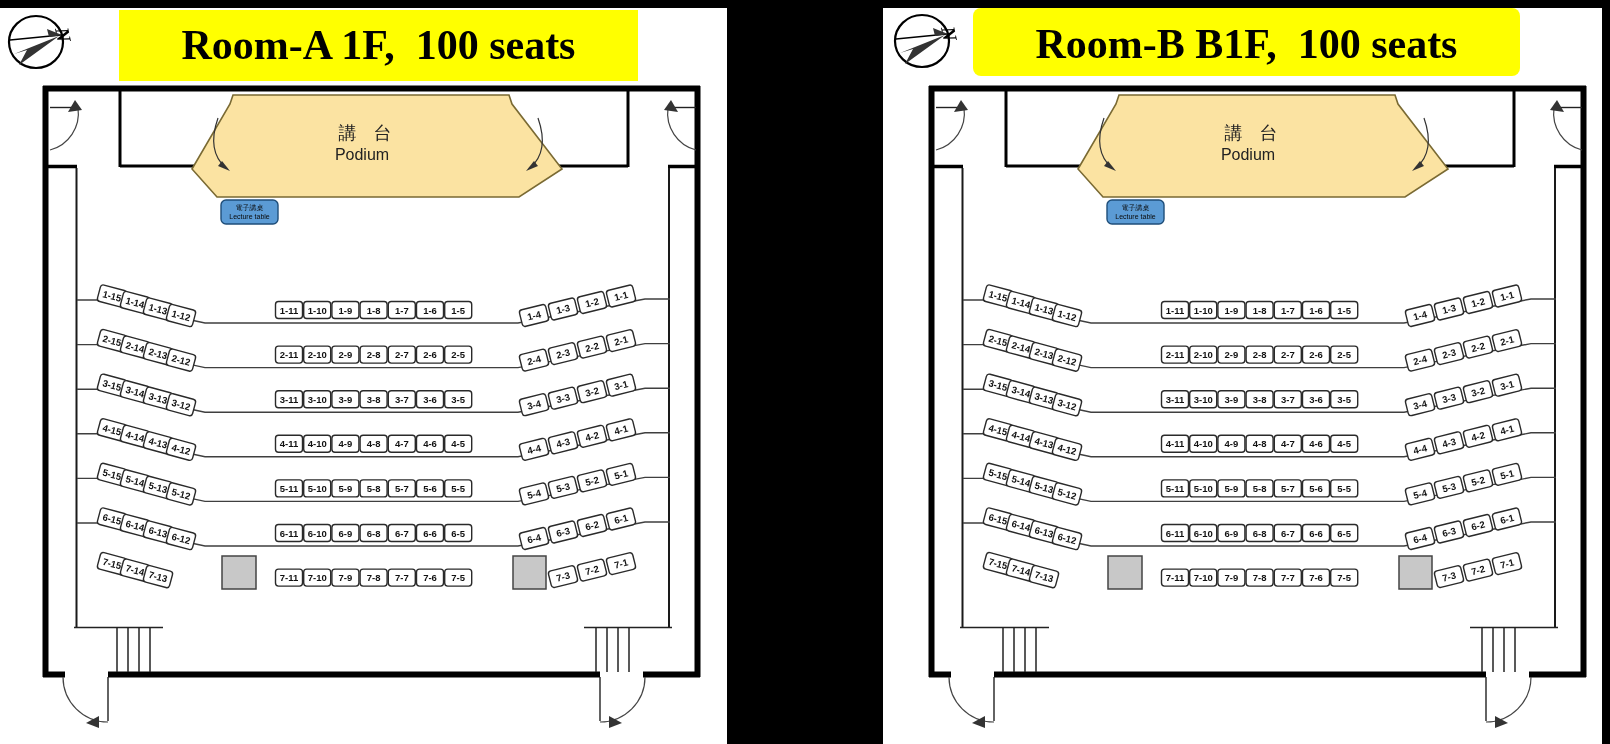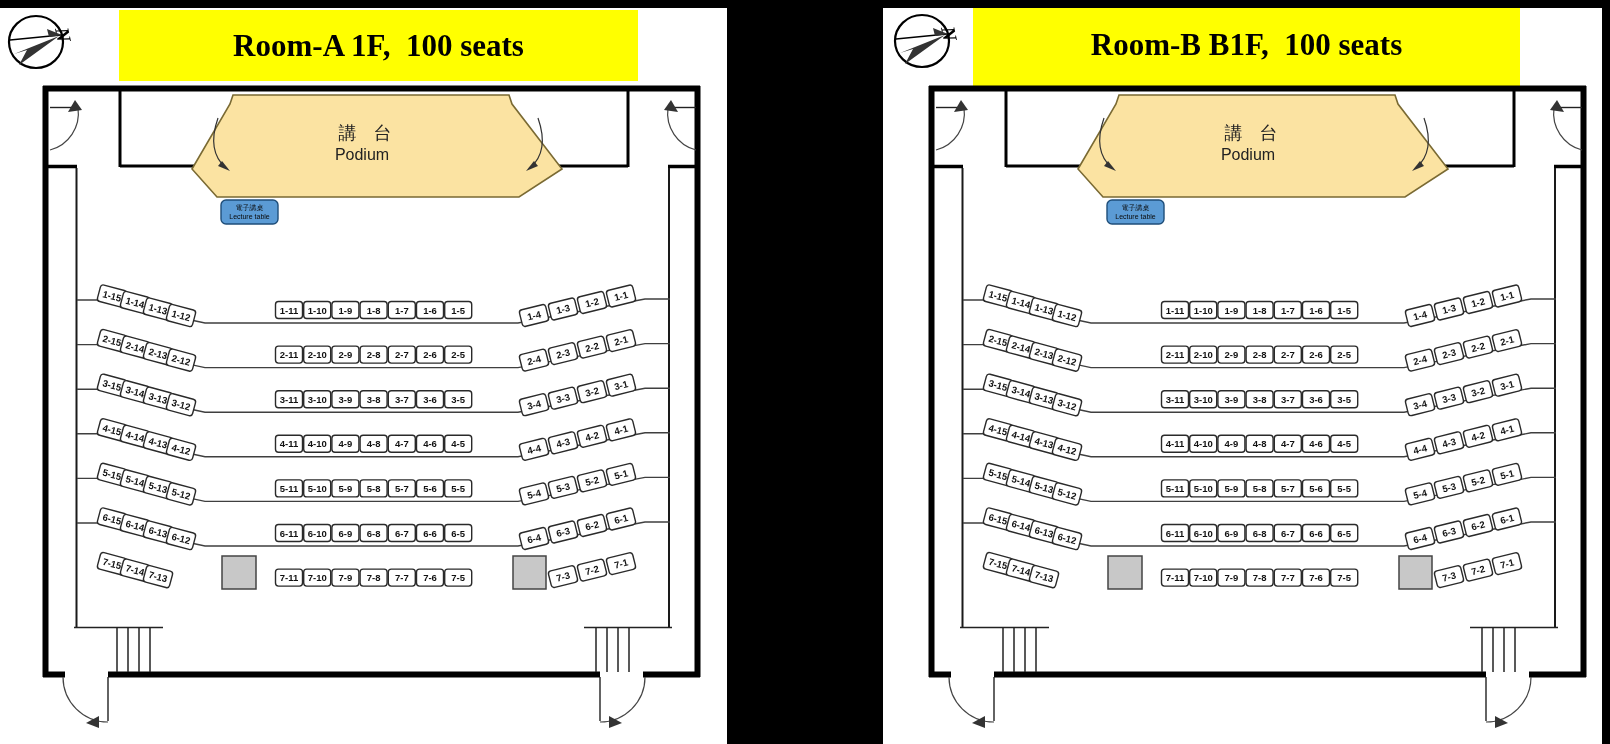--- a/index.html
+++ b/index.html
@@ -6,24 +6,24 @@
   #stage{position:relative;width:1610px;height:744px;background:#fff;overflow:hidden;
          font-family:"Liberation Sans",sans-serif;}
   .black-bar{position:absolute;background:#000;}
   #top-bar{left:0;top:0;width:1610px;height:8px;}
   #mid-bar{left:727px;top:0;width:156px;height:744px;}
   #right-bar{left:1602px;top:0;width:8px;height:744px;}
   .room{position:absolute;top:0;width:730px;height:744px;}
   #room-a{left:0;}
   #room-b{left:886px;}
   .titlebar{position:absolute;background:#ffff00;color:#000;text-align:center;
-            font-family:"Liberation Serif",serif;font-weight:bold;font-size:31px;
+            font-family:"Liberation Serif",serif;font-weight:bold;font-size:42px;
             white-space:pre;letter-spacing:0px;}
   #room-a .titlebar{left:119px;top:10px;width:519px;height:71px;line-height:71px;}
-  #room-b .titlebar{left:87px;top:8px;width:547px;height:78px;line-height:73px;}
+  #room-b .titlebar{left:87px;top:8px;width:547px;height:68px;line-height:73px;border-radius:8px;}
   .compass{position:absolute;left:6px;top:9px;}
   #room-b .compass{top:8px;}
   .plan{position:absolute;left:0;top:0;}
   
   .wall{stroke:#000;stroke-width:6;fill:none;}
   .wall-mid{stroke:#000;stroke-width:3.5;fill:none;}
   .wall-thin{stroke:#1a1a1a;stroke-width:2;fill:none;}
   .stage-line{stroke:#000;stroke-width:3;fill:none;}
   .step-line{stroke:#222;stroke-width:1.5;fill:none;}
   .door-line{stroke:#222;stroke-width:1.4;fill:none;}

